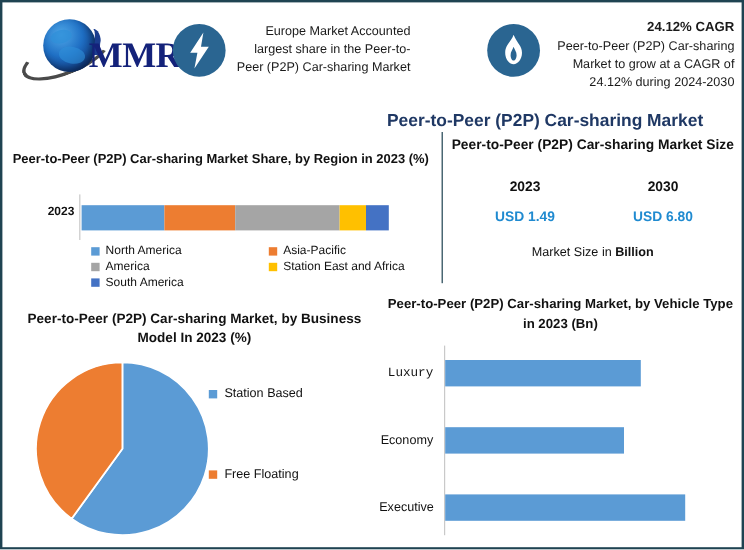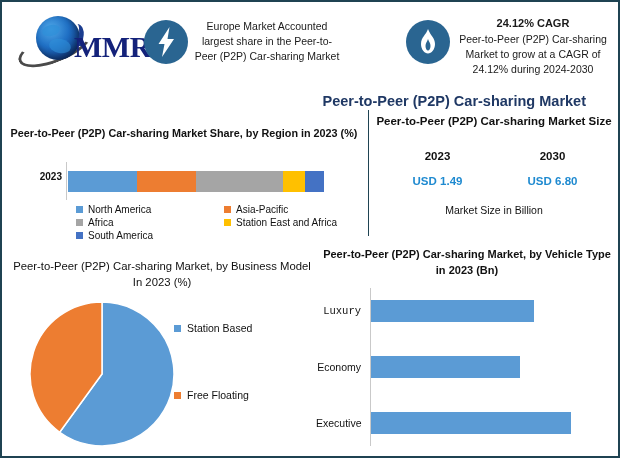--- a/index.html
+++ b/index.html
@@ -60,21 +60,21 @@
     position: absolute; width: 44px; height: 44px; border-radius: 50%;
     background: #2a6591; display: flex; align-items: center; justify-content: center;
   }
   #badge-bolt { left: 142px; top: 18px; }
   #badge-flame { left: 404px; top: 18px; }
   .bolt-glyph { width: 44px; height: 44px; }
   .flame-glyph { width: 44px; height: 44px; }
 
   .hdr-text {
     position: absolute;
-    text-align: center;
+    text-align: right;
     color: #1a1a1a;
     font-size: 10.5px;
     line-height: 15px;
   }
   #hdr-left-text { left: 190px; top: 17px; width: 150px; }
   #hdr-right-text { left: 452px; top: 14px; width: 158px; }
   #hdr-right-text .cagr { font-weight: bold; font-size: 11px; display:block; margin-bottom:1px;}
 
   
   #main-title {
@@ -123,33 +123,33 @@
   }
   #size-values {
     position: absolute; left: 6px; top: 61px; width: 230px;
     display: flex; justify-content: space-around;
     font-size: 11.5px; font-weight: bold; color: #1f8ad0;
   }
   #size-footnote {
     position: absolute; left: 0; top: 90px; width: 240px; text-align: center;
     font-size: 10.5px; color: #111;
   }
-  #size-footnote b { font-weight: normal; }
+  #size-footnote b { font-weight: bold; }
 
   
   #vdivider-top {
     position: absolute; left: 366px; top: 108px; width: 1px; height: 126px;
     background: #1f4352;
   }
 
   
   #pie-block { position: absolute; left: 10px; top: 256px; width: 300px; height: 194px; }
   #pie-title {
     position: absolute; left: 0; top: 0; width: 300px; text-align: center;
-    font-size: 11.3px; font-weight: normal; color: #111; line-height: 16px;
+    font-size: 11.3px; font-weight: bold; color: #111; line-height: 16px;
   }
   #pie-svg { position: absolute; left: 16px; top: 42px; }
   #pie-legend { position: absolute; left: 162px; top: 64px; width: 138px; font-size: 10.5px; color: #111; }
   #pie-legend .li { display: flex; align-items: center; gap: 6px; }
   #pie-legend .li.second { margin-top: 55px; }
   #pie-legend .sw { width: 7px; height: 7px; flex: 0 0 7px; }
 
   
   #veh-block { position: absolute; left: 314px; top: 244px; width: 300px; height: 206px; }
   #veh-title {
@@ -226,21 +226,21 @@
         <div class="li">
           <span class="sw" style="background: rgb(91, 155, 213);"></span>
           <span>North America</span>
         </div>
         <div class="li">
           <span class="sw" style="background: rgb(237, 125, 49);"></span>
           <span>Asia-Pacific</span>
         </div>
         <div class="li">
           <span class="sw" style="background: rgb(165, 165, 165);"></span>
-          <span>Africa</span>
+          <span>America</span>
         </div>
         <div class="li">
           <span class="sw" style="background: rgb(255, 192, 0);"></span>
           <span>Station East and Africa</span>
         </div>
         <div class="li">
           <span class="sw" style="background: rgb(68, 114, 196);"></span>
           <span>South America</span>
         </div>
         <div></div>

